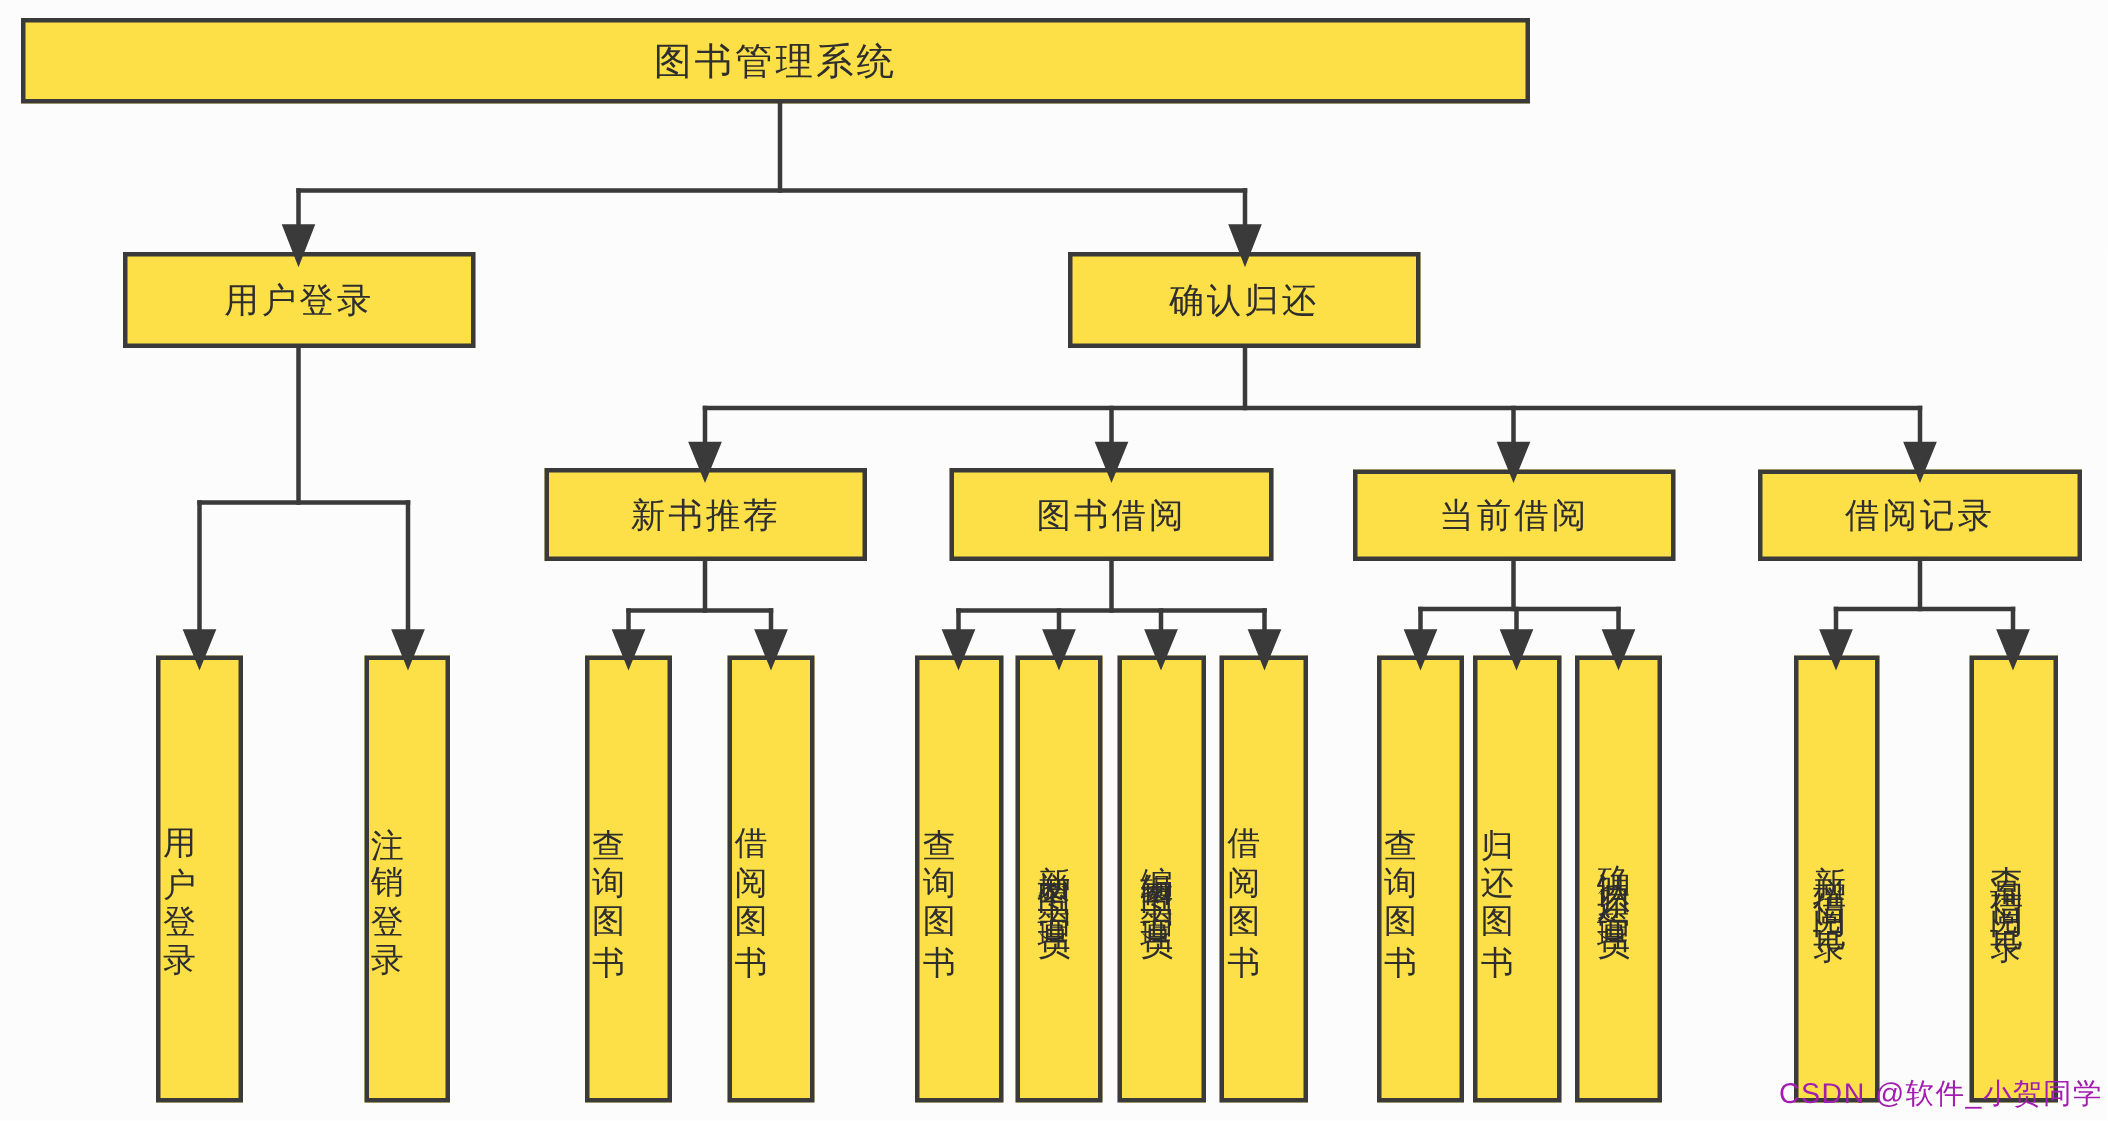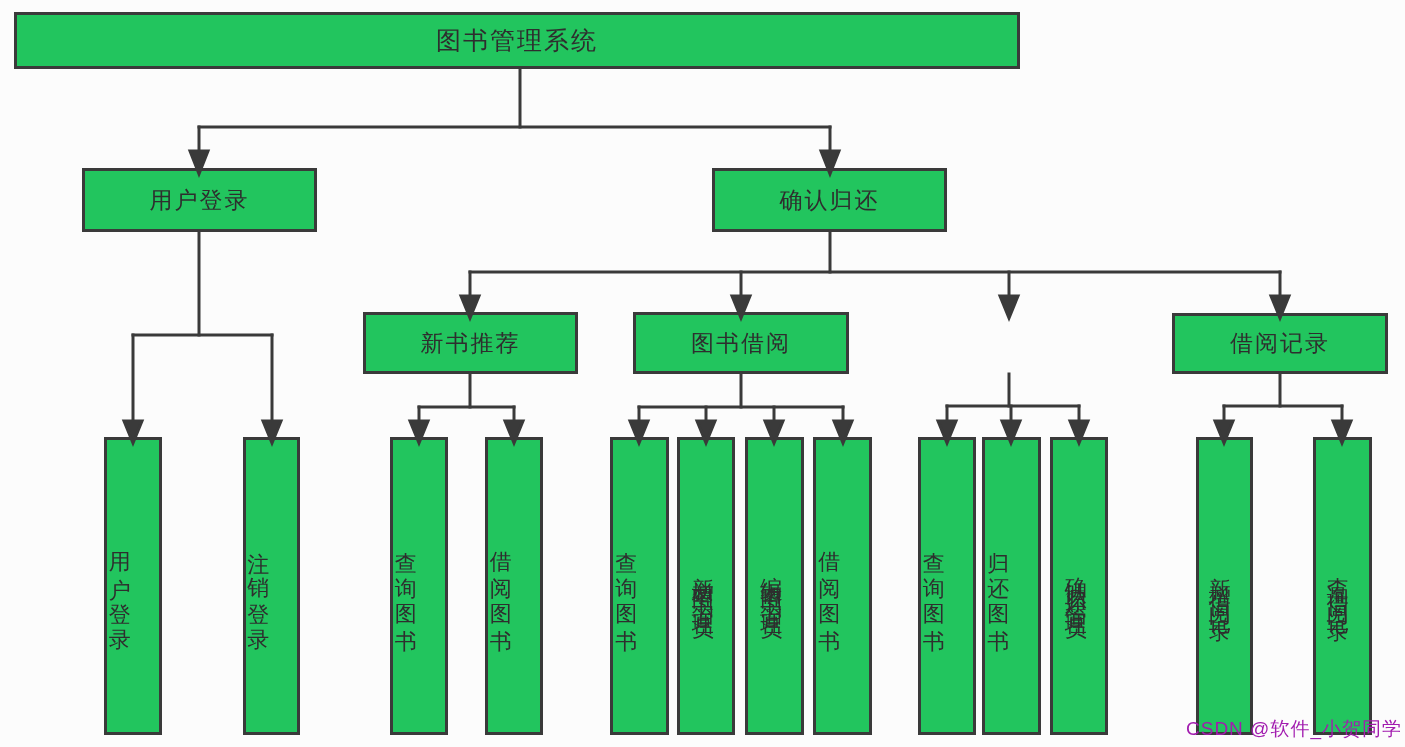--- a/index.html
+++ b/index.html
@@ -9,21 +9,21 @@
     background:#fcfcfc;
     overflow:hidden;
     font-family:"Liberation Sans","DejaVu Sans",sans-serif;
   }
   .connectors{
     position:absolute;left:0;top:0;width:1405px;height:747px;
     pointer-events:none;z-index:5;
   }
   .box{
     position:absolute;box-sizing:border-box;
-    background:#22c55e;border:3px solid #3a3a3a;
+    background:#fde047;border:3px solid #3a3a3a;
     color:#2e2e2e;z-index:1;
     display:flex;align-items:center;justify-content:center;
   }
   .hbox{font-size:23px;letter-spacing:2px;}
   #root{left:14px;top:12px;width:1006px;height:57px;font-size:25px;}
   #l2a{left:82px;top:168px;width:235px;height:64px;}
   #l2b{left:712px;top:168px;width:235px;height:64px;}
   #l3a{left:363px;top:312px;width:215px;height:62px;}
   #l3b{left:633px;top:312px;width:216px;height:62px;}
   #l3c{left:902px;top:313px;width:215px;height:61px;}
@@ -123,20 +123,21 @@
     </g>
   </svg>
 
   <div class="box hbox" id="root">图书管理系统</div>
 
   <div class="box hbox" id="l2a">用户登录</div>
   <div class="box hbox" id="l2b">确认归还</div>
 
   <div class="box hbox" id="l3b">图书借阅</div>
   <div class="box hbox" id="l3a">新书推荐</div>
+  <div class="box hbox" id="l3c">当前借阅</div>
   <div class="box hbox" id="l3d">借阅记录</div>
 
   <div class="box leaf" id="lf0">
     <span class="vtext sp-loose">用户登录</span>
   </div>
   <div class="box leaf" id="lf1">
     <span class="vtext sp-loose">注销登录</span>
   </div>
   <div class="box leaf" id="lf2">
     <span class="vtext sp-loose">查询图书</span>

